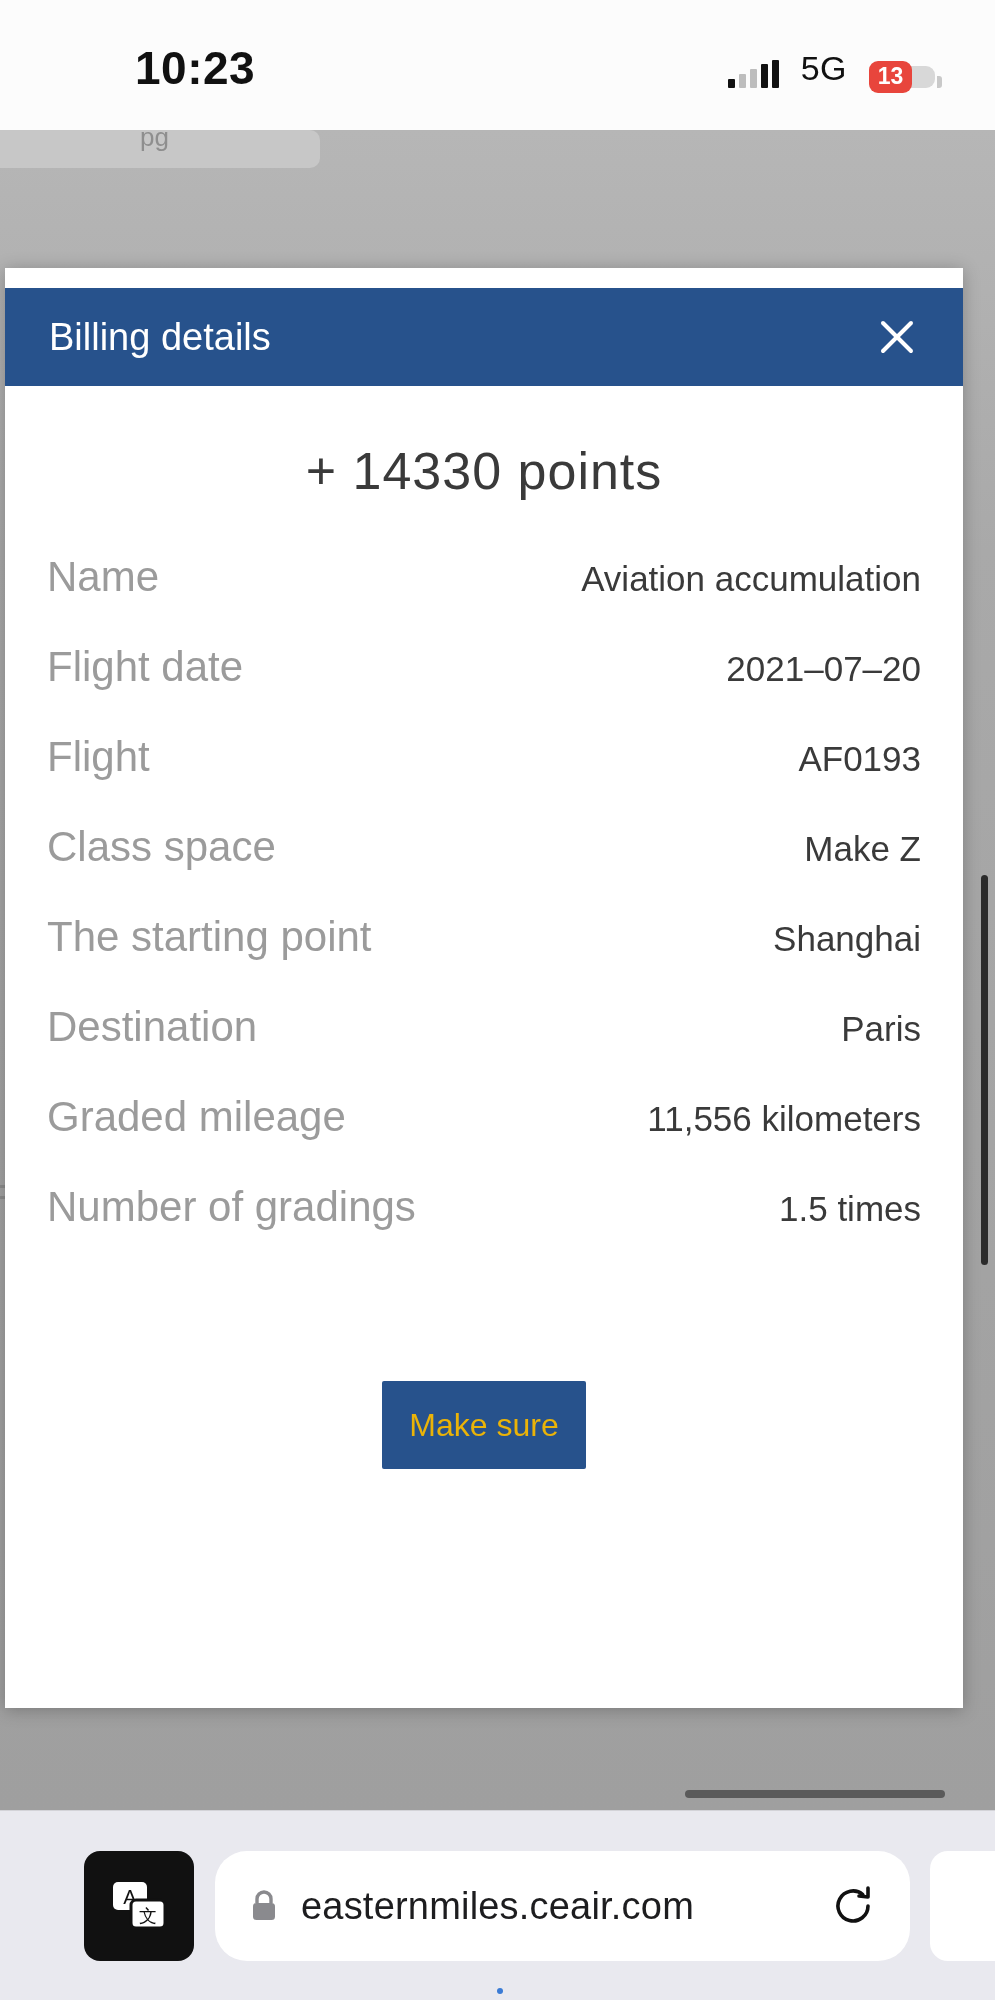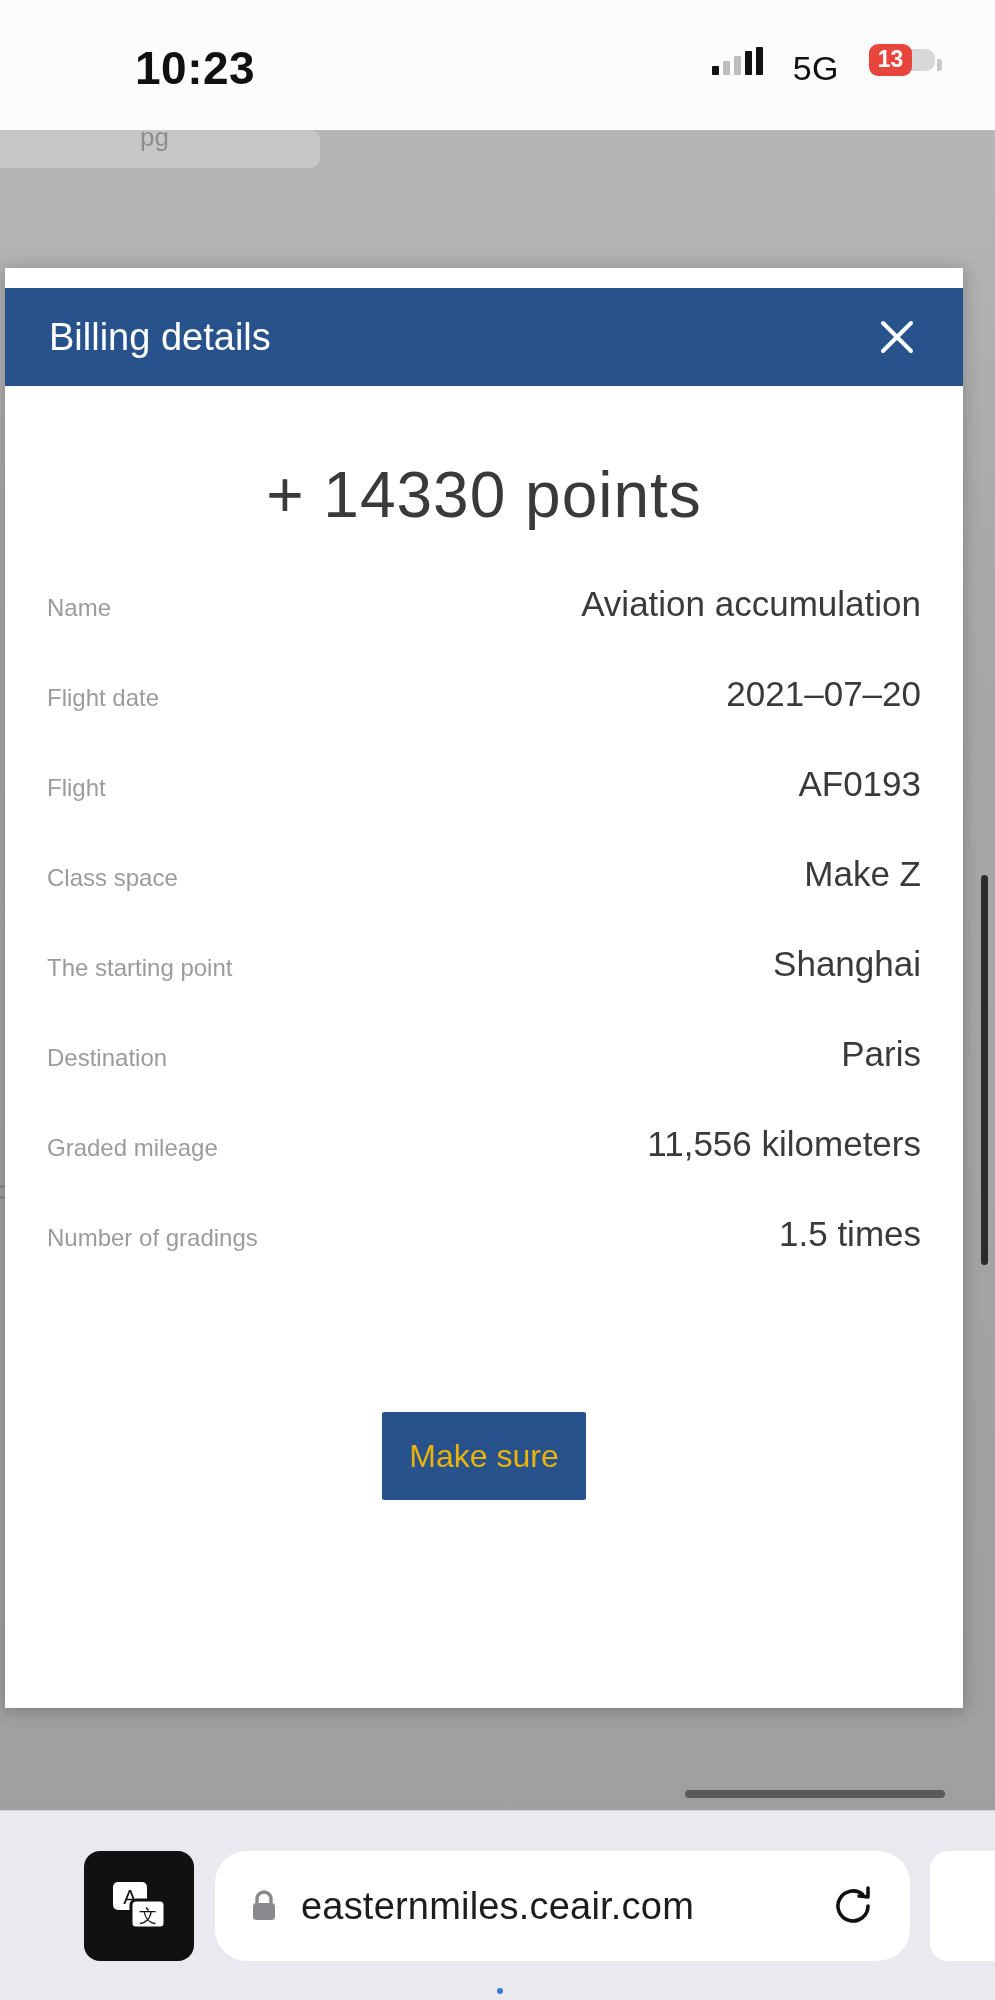--- a/index.html
+++ b/index.html
@@ -32,22 +32,22 @@
   .status-time {
     font-size: 46px;
     font-weight: bold;
     color: #111;
     letter-spacing: 0.5px;
     margin-left: 135px;
     margin-top: 6px;
   }
   .status-right {
     display: flex;
-    align-items: flex-start;
-    gap: 30px;
+    align-items: flex-end;
+    gap: 22px;
     margin-top: 6px;
   }
   .signal {
     display: flex;
     align-items: flex-end;
     gap: 4px;
     height: 26px;
   }
   .signal i {
     display: block;
@@ -185,38 +185,38 @@
     height: 56px;
     display: flex;
     align-items: center;
     justify-content: center;
     cursor: pointer;
   }
   .close-btn svg { display: block; }
 
   .points {
     text-align: center;
-    font-size: 64px;
+    font-size: 52px;
     color: #3a3a3a;
-    padding-top: 72px;
+    padding-top: 55px;
     letter-spacing: 1px;
     font-weight: normal;
   }
 
   .rows {
     padding: 52px 42px 0 42px;
   }
   .row {
     display: flex;
     align-items: baseline;
     justify-content: space-between;
     height: 90px;
   }
   .row-label {
-    font-size: 24px;
+    font-size: 42px;
     color: #9b9b9b;
     white-space: nowrap;
   }
   .row-value {
     font-size: 35px;
     color: #3a3a3a;
     text-align: right;
     white-space: nowrap;
   }
 

